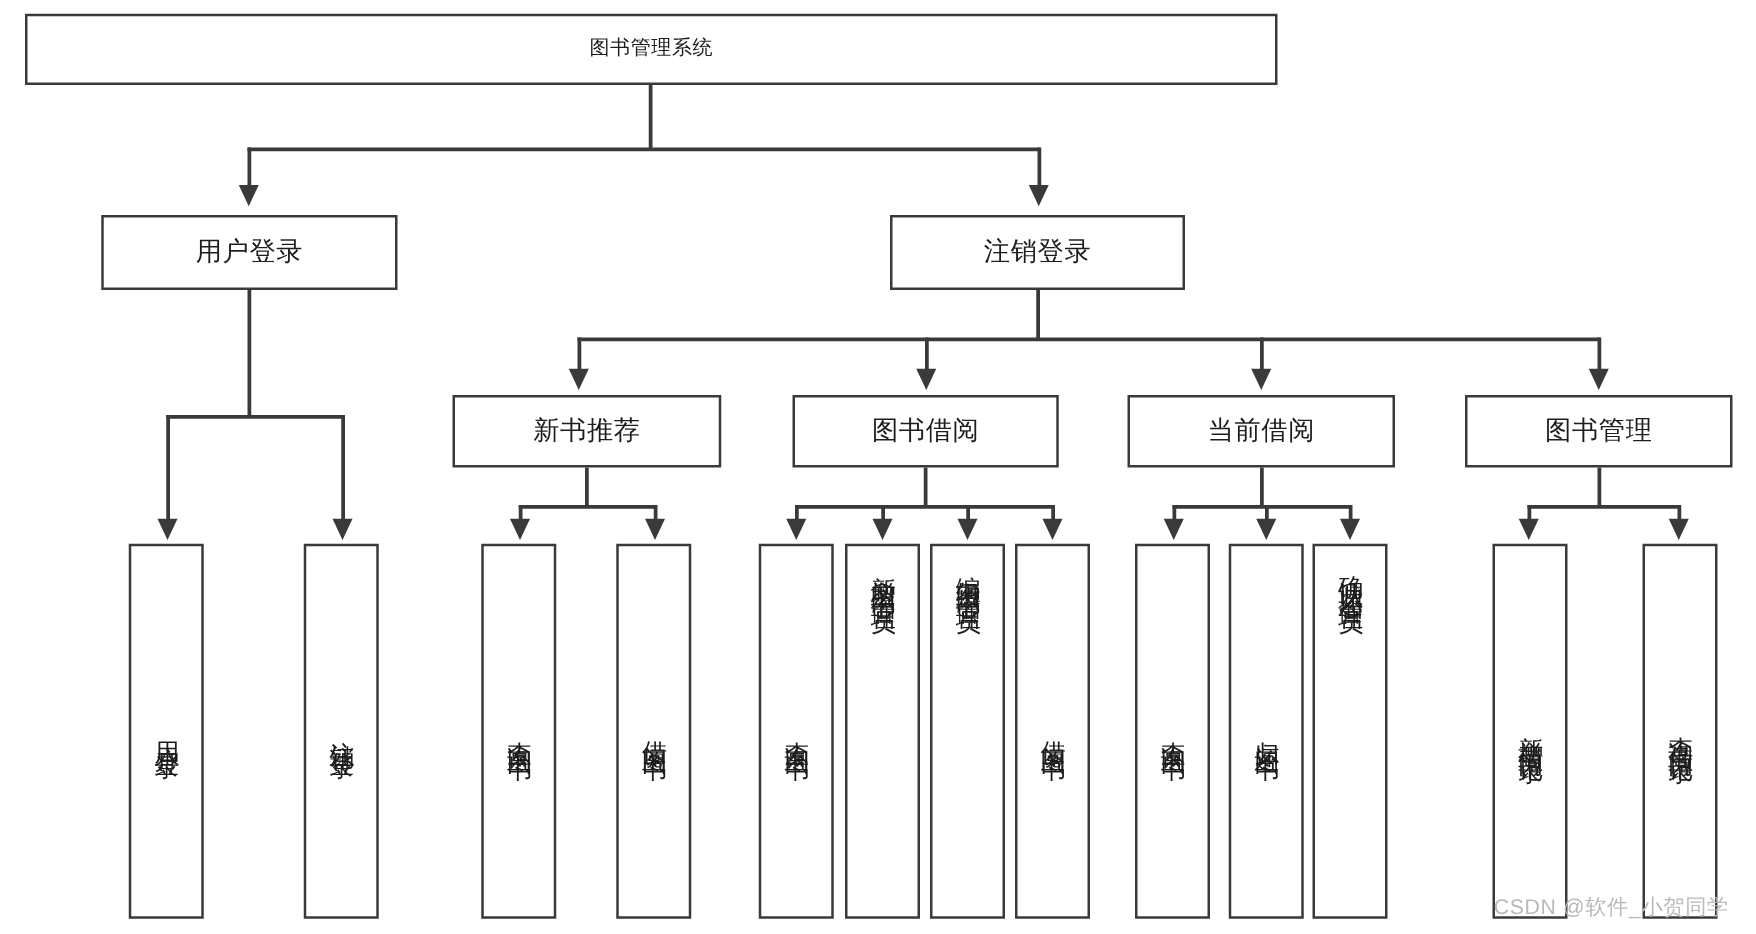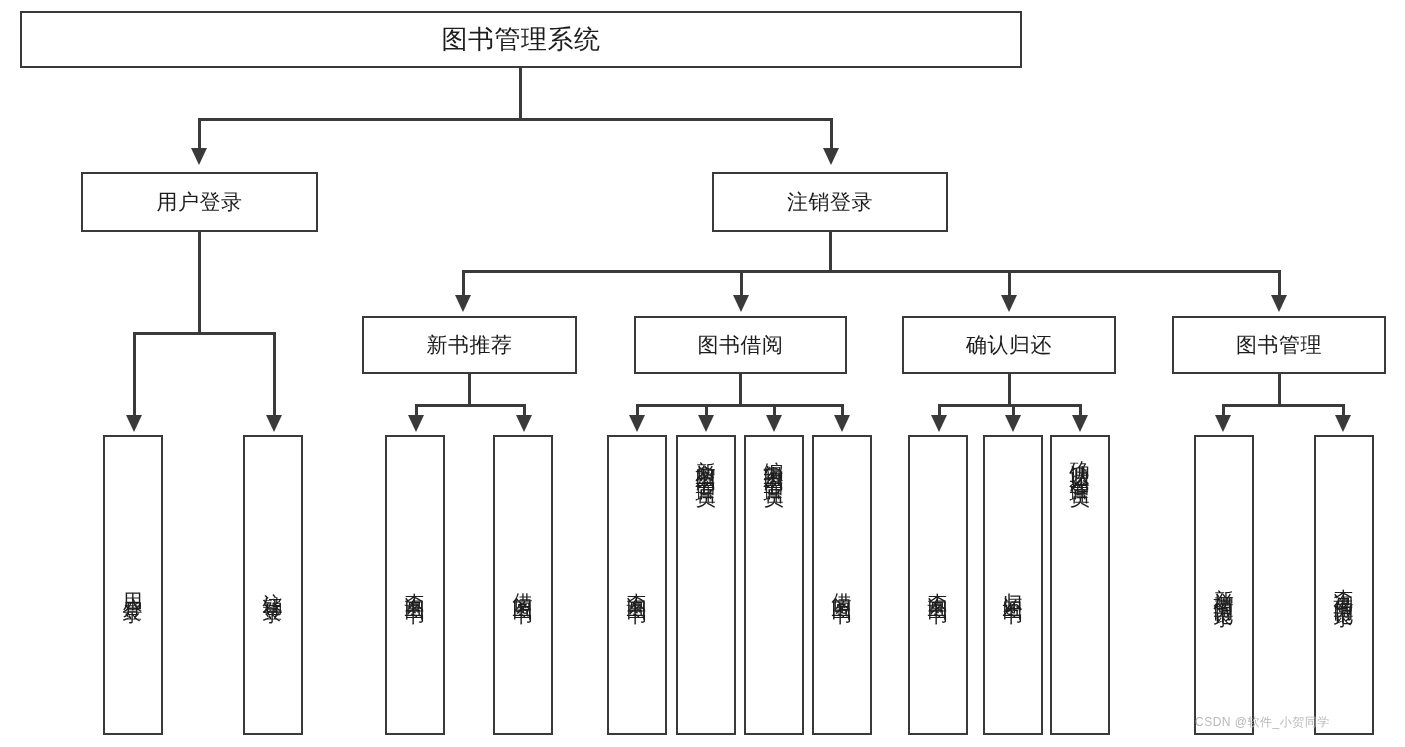--- a/index.html
+++ b/index.html
@@ -34,21 +34,21 @@
     text-align: center;
     line-height: 1.18;
     white-space: nowrap;
   }
   
   .node.horiz .label {
     font-size: 21px;
     letter-spacing: 0.5px;
   }
   .node.root .label {
-    font-size: 26px;
+    font-size: 16px;
   }
   
   .node.vert {
     align-items: flex-start;
     justify-content: center;
     padding-top: 8px;
   }
   .node.vert .label {
     writing-mode: vertical-rl;
     text-orientation: upright;
@@ -71,21 +71,21 @@
     position: absolute;
     width: 0;
     height: 0;
     border-left: 8px solid transparent;
     border-right: 8px solid transparent;
     border-top: 17px solid #3a3a3a;
   }
   
   #watermark {
     position: absolute;
-    font-size: 12px;
+    font-size: 17px;
     color: #b9b9b9;
     white-space: nowrap;
     letter-spacing: 0.5px;
     pointer-events: none;
   }
 </style>
 </head>
 <body>
 
 <div id="canvas">
@@ -127,21 +127,21 @@
   <div class="ln v" style="left:1278px; top:270px; height:28px;"></div>
   <div class="arrow" style="left:1271px; top:295px;"></div>
 
   <div class="node horiz" style="left:634px; top:316px; width:213px; height:58px;">
     <span class="label">图书借阅</span>
   </div>
   <div class="node horiz" style="left:362px; top:316px; width:215px; height:58px;">
     <span class="label">新书推荐</span>
   </div>
   <div class="node horiz" style="left:902px; top:316px; width:214px; height:58px;">
-    <span class="label">确认归还</span>
+    <span class="label">当前借阅</span>
   </div>
   <div class="node horiz" style="left:1172px; top:316px; width:214px; height:58px;">
     <span class="label">图书管理</span>
   </div>
 
   <div class="ln v" style="left:468px; top:374px; height:32px;"></div>
   <div class="ln h" style="left:415px; top:404px; width:110px;"></div>
   <div class="ln v" style="left:415px; top:404px; height:14px;"></div>
   <div class="arrow" style="left:408px; top:415px;"></div>
   <div class="ln v" style="left:523px; top:404px; height:14px;"></div>

